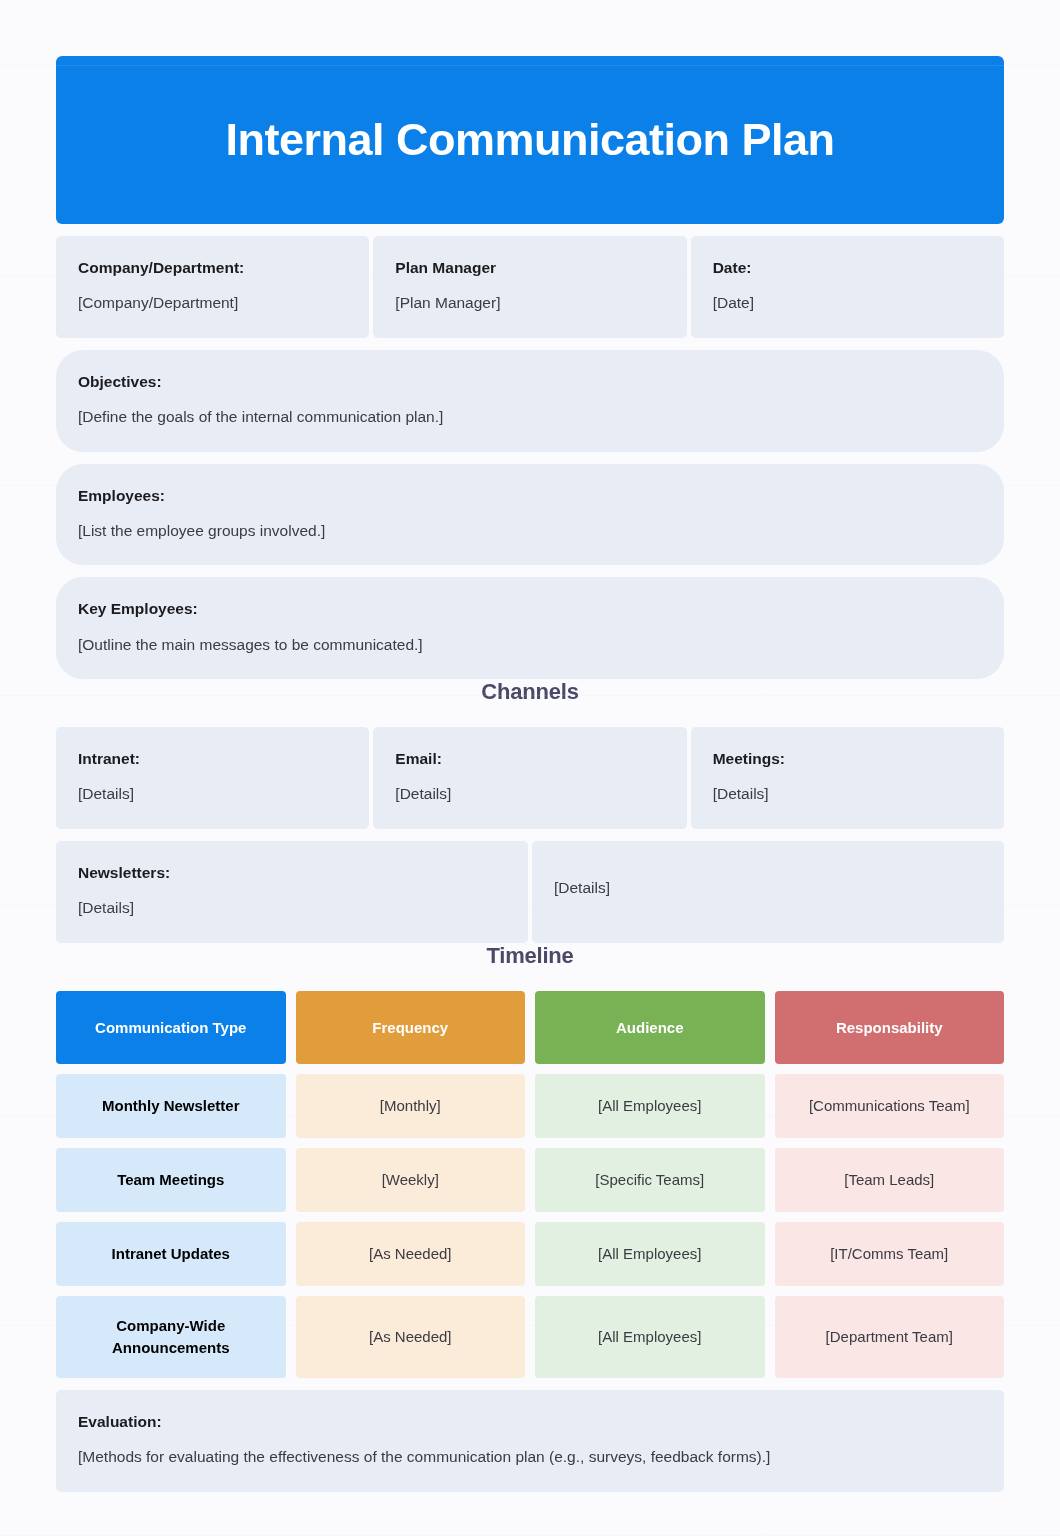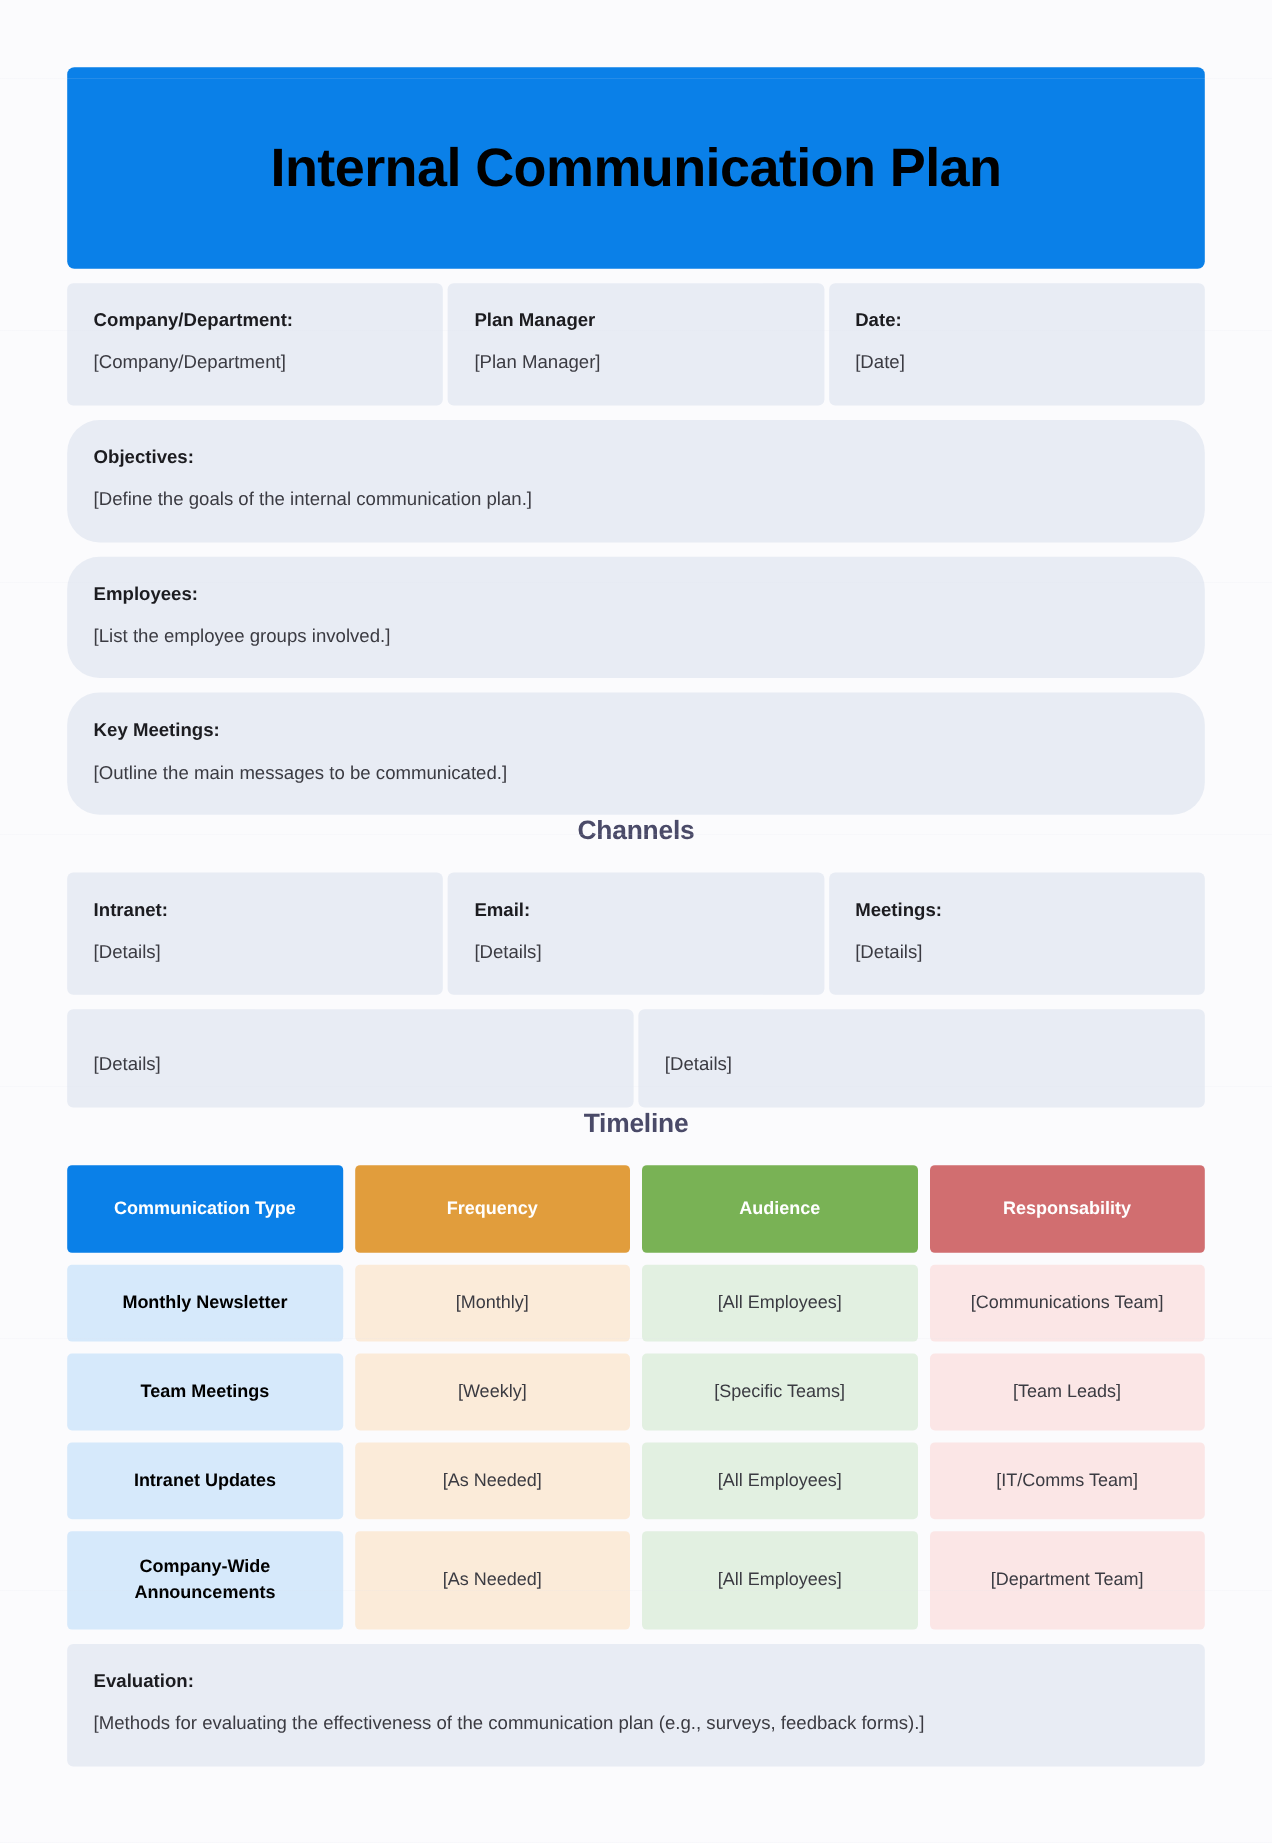--- a/index.html
+++ b/index.html
@@ -23,21 +23,21 @@
   
   .banner {
     background: #0a80e8;
     border-radius: 6px;
     height: 168px;
     display: flex;
     align-items: center;
     justify-content: center;
   }
   .banner-title {
-    color: #000000;
+    color: #ffffff;
     font-size: 45px;
     font-weight: bold;
     letter-spacing: -0.5px;
     line-height: 1.1;
     text-align: center;
   }
 
   
   .row {
     display: flex;
@@ -165,21 +165,21 @@
 
   <div class="row">
     <div class="box full tall">
       <div class="box-label">Employees:</div>
       <div class="box-value">[List the employee groups involved.]</div>
     </div>
   </div>
 
   <div class="row">
     <div class="box full tall">
-      <div class="box-label">Key Meetings:</div>
+      <div class="box-label">Key Employees:</div>
       <div class="box-value">[Outline the main messages to be communicated.]</div>
     </div>
   </div>
 
   <div class="section-heading">Channels</div>
 
   <div class="row" style="margin-top:0">
     <div class="box third">
       <div class="box-label">Intranet:</div>
       <div class="box-value">[Details]</div>
@@ -189,20 +189,21 @@
       <div class="box-value">[Details]</div>
     </div>
     <div class="box third">
       <div class="box-label">Meetings:</div>
       <div class="box-value">[Details]</div>
     </div>
   </div>
 
   <div class="row">
     <div class="box half">
+      <div class="box-label">Newsletters:</div>
       <div class="box-value">[Details]</div>
     </div>
     <div class="box half">
       <div class="box-value">[Details]</div>
     </div>
   </div>
 
   <div class="section-heading">Timeline</div>
 
   <div class="table">

